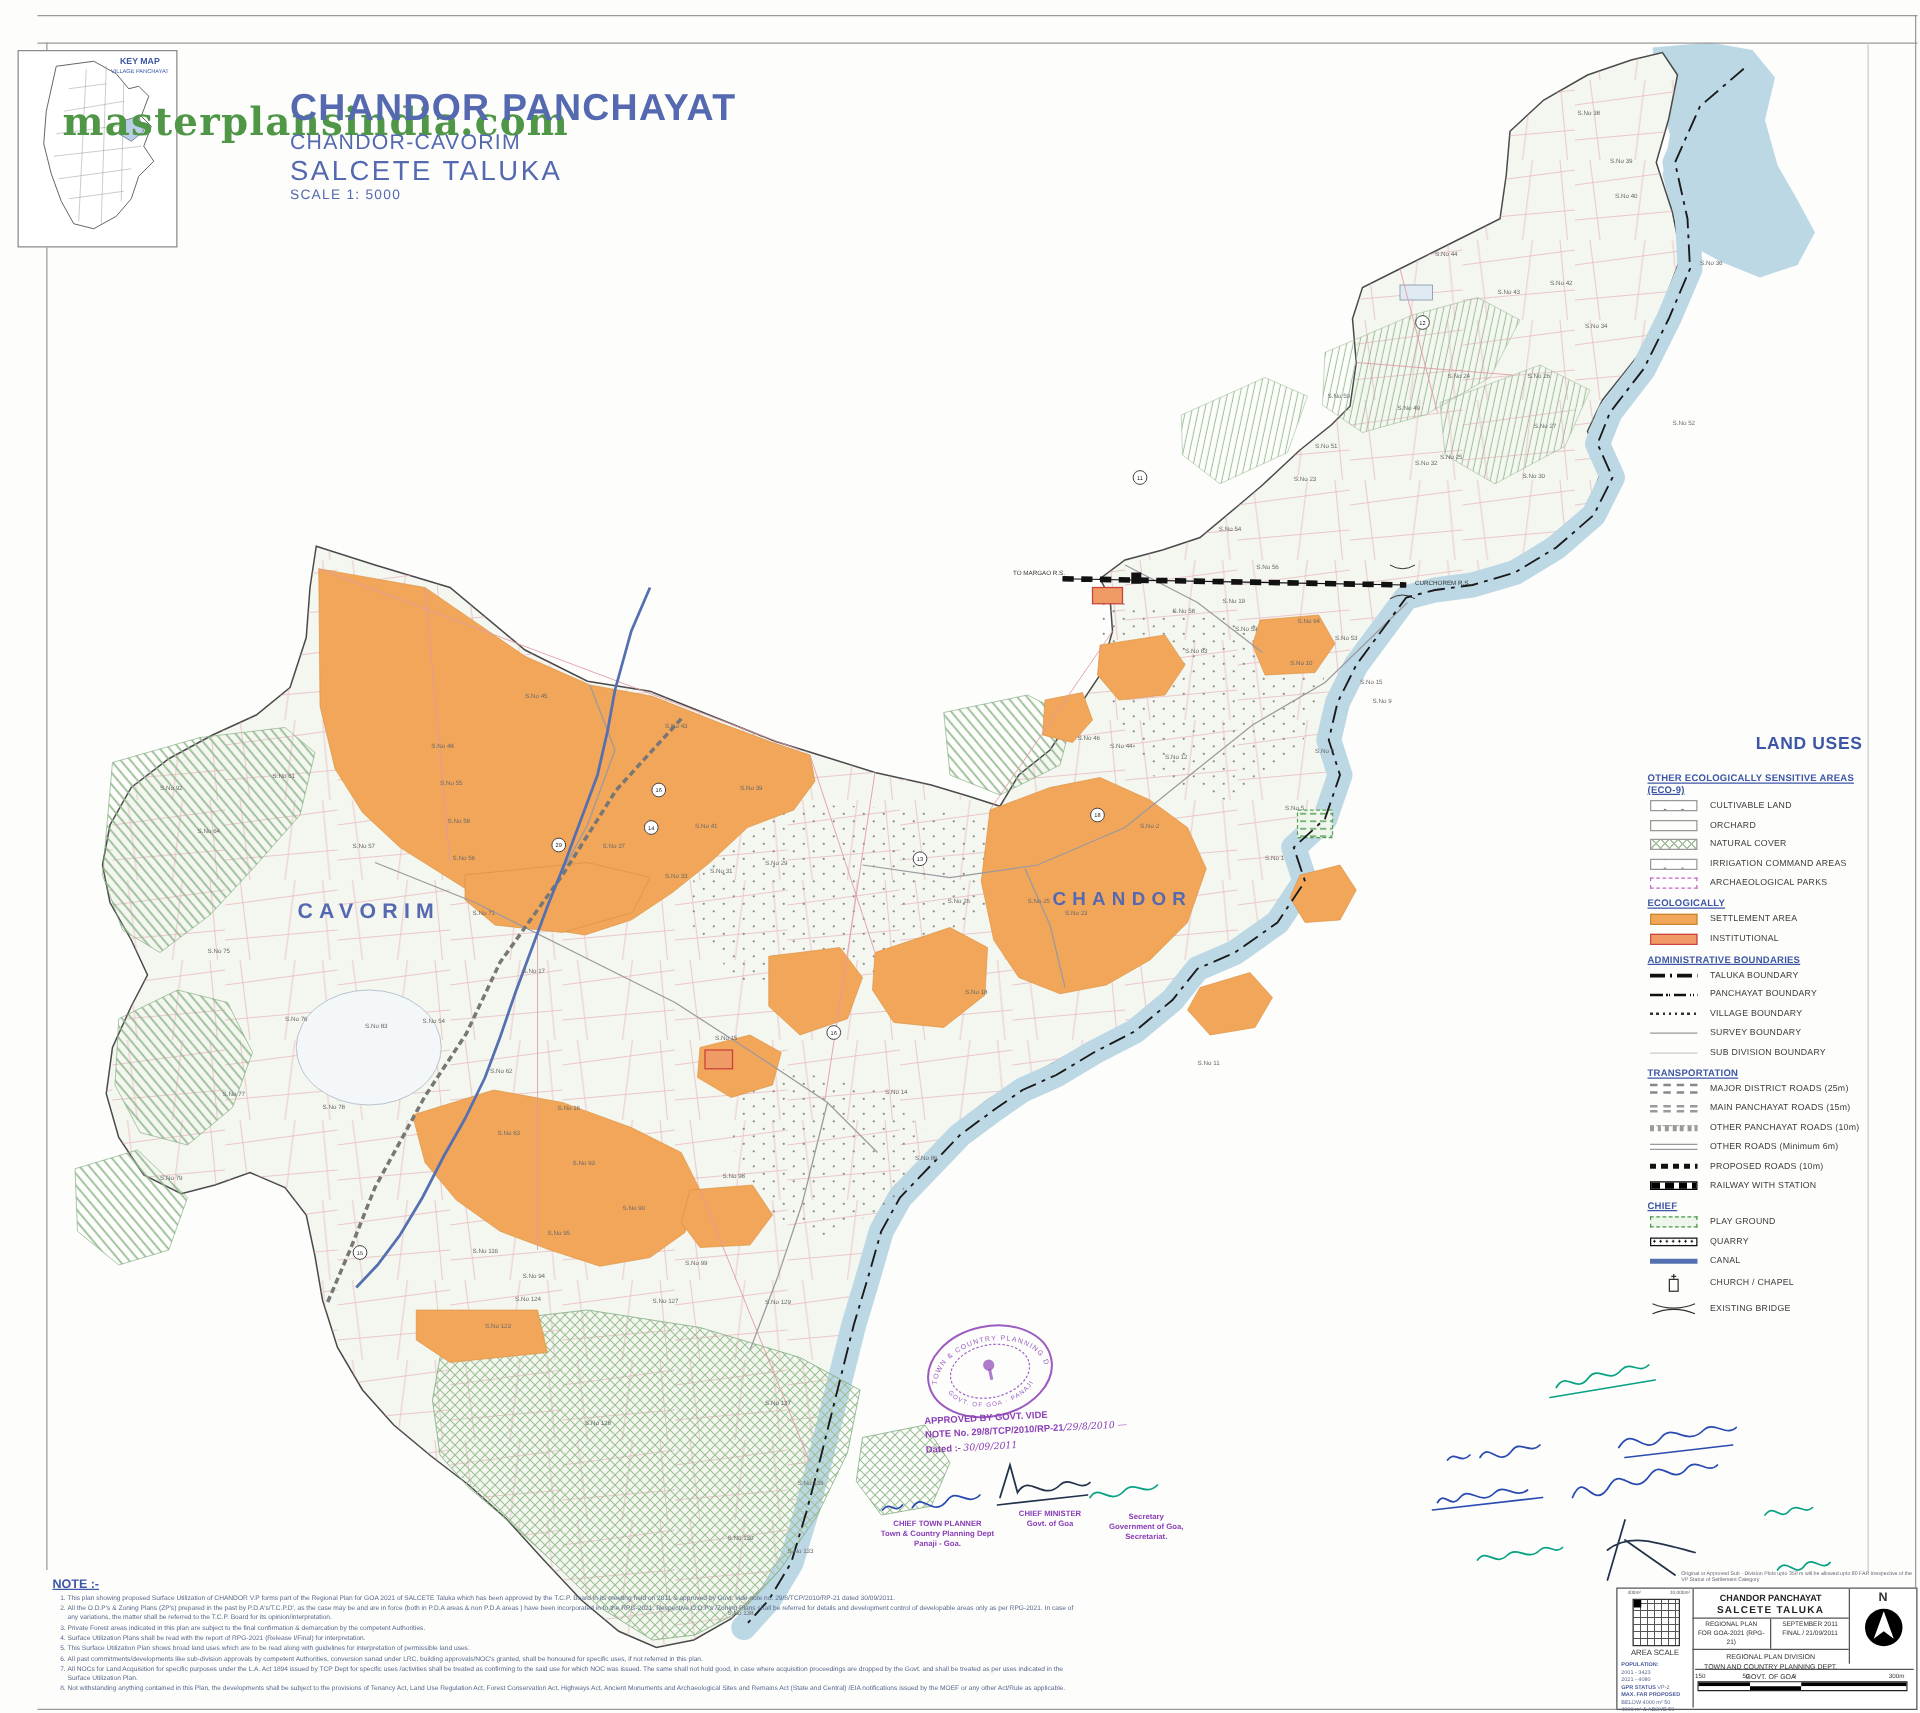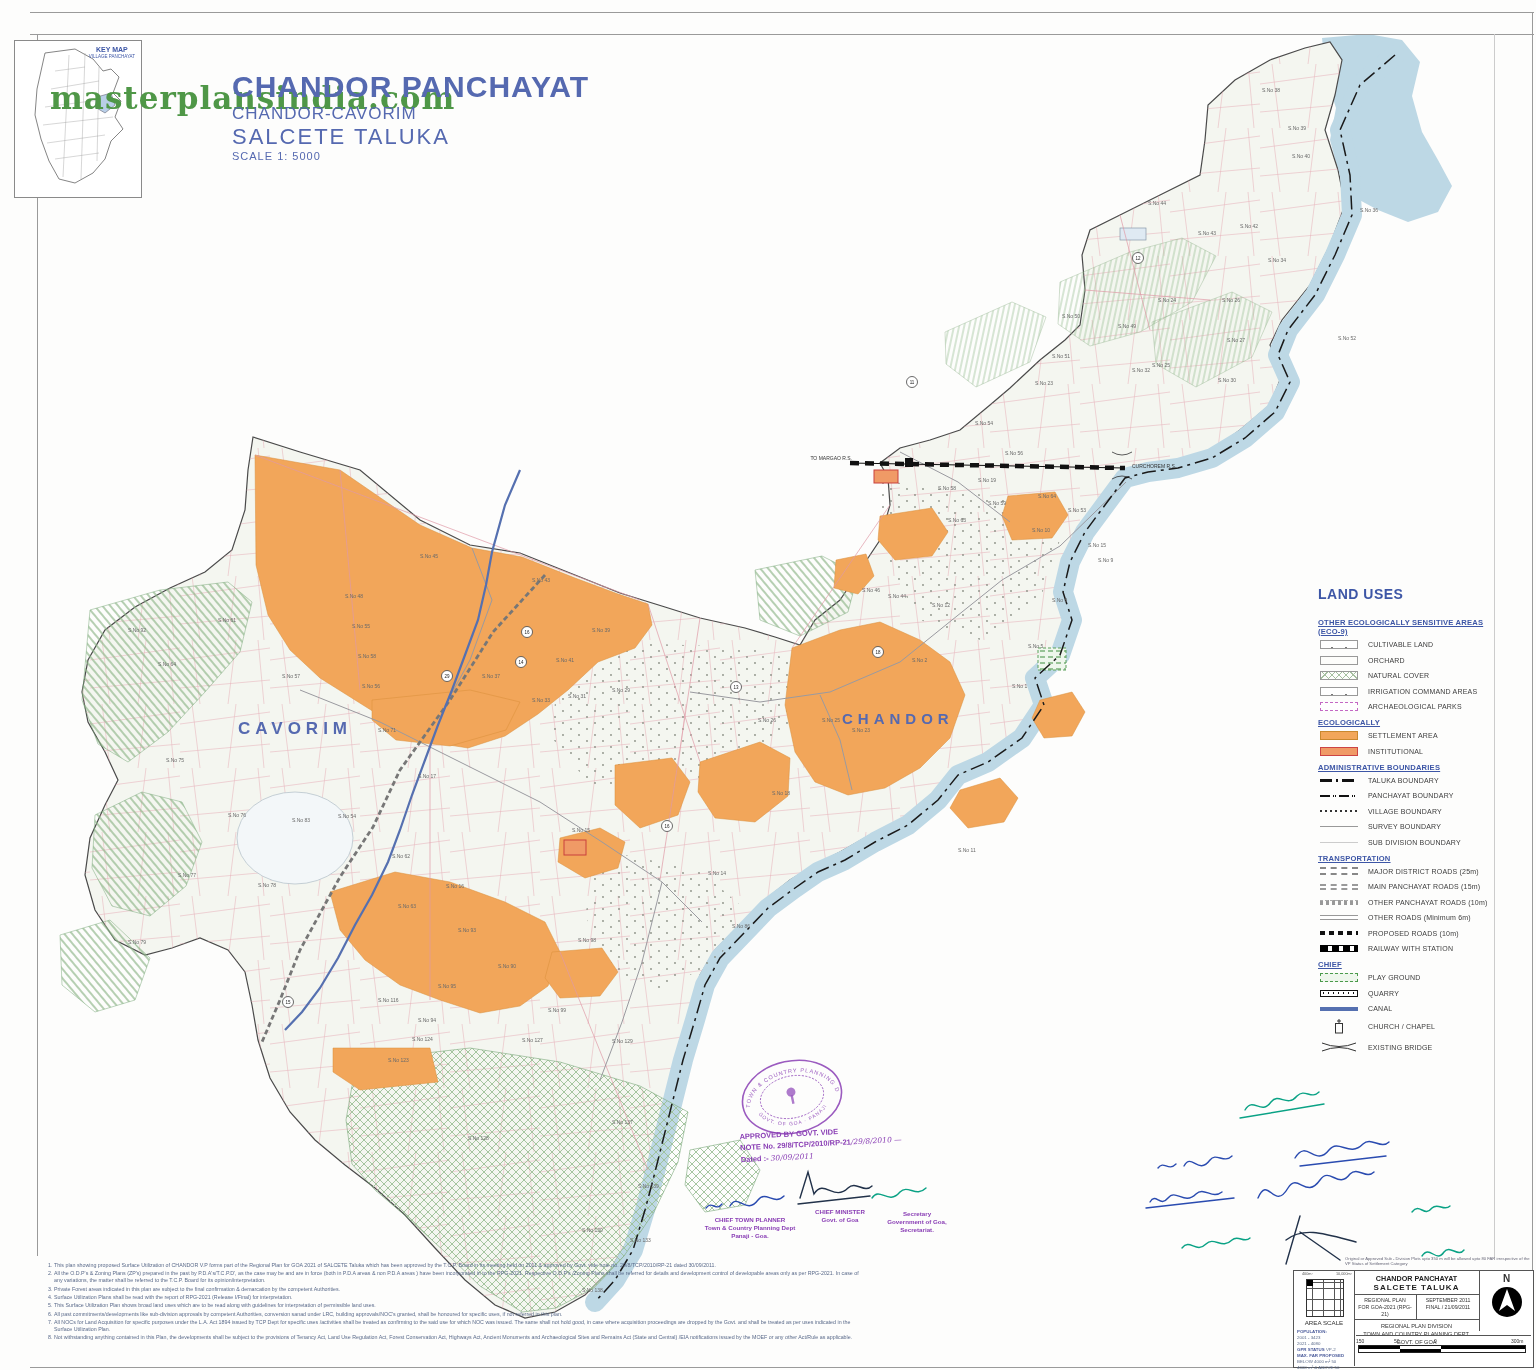--- a/index.html
+++ b/index.html
@@ -17,21 +17,21 @@
   #watermark{left:50px;top:80px;font-family:"DejaVu Serif",serif;font-weight:bold;
     font-size:31px;color:var(--watermark_green);letter-spacing:1px;}
   
   #header{left:232px;top:70px;line-height:1.12;}
   #header .h1{font-size:30px;font-weight:bold;color:var(--title_blue);letter-spacing:1px;}
   #header .h2{font-size:17px;color:var(--title_blue);letter-spacing:1px;}
   #header .h3{font-size:22px;color:var(--title_blue);letter-spacing:2px;margin-top:2px;}
   #header .h4{font-size:11px;color:var(--title_blue);letter-spacing:1px;margin-top:1px;}
   
   #legend{left:1318px;top:586px;width:172px;}
-  #legend h3{margin:0 0 16px 0;font-size:14px;color:var(--heading_blue);letter-spacing:.5px;}
+  #legend h3{margin:0 0 16px 0;font-size:14px;color:var(--heading_blue);letter-spacing:.5px;text-align:right;}
   .lgd-sec h4{margin:6px 0 3px 0;font-size:7.6px;color:var(--heading_blue);
      text-decoration:underline;letter-spacing:.2px;}
   .lgd-row{display:flex;align-items:center;gap:10px;margin:0 0 4.5px 2px;min-height:11px;}
   .lgd-label{font-size:7px;color:#3c3c3c;letter-spacing:.2px;white-space:nowrap;}
   .sw{width:38px;height:9px;border:1px solid #999;display:inline-block;flex:none;background:#fff;box-sizing:border-box;}
   .sw-slopes{background:repeating-linear-gradient(115deg,#b9d4b4 0 1.5px,#f2f7f0 1.5px 5px);}
   .sw-water{background:linear-gradient(90deg,transparent 0 17px,#9ab4c2 17px 18px,transparent 18px),#cfe2ec;border-color:#8aa4b2;}
   .sw-paddy{background:#fdfdfb;}
   .sw-cultivable,.sw-irrigation{background-image:radial-gradient(circle,#777 1px,transparent 1.3px);background-size:14px 8px;background-position:4px 3px;}
   .sw-orchard{background:#fdfdfb;}
@@ -527,20 +527,21 @@
               <path d="M1,11 Q18,4 35,11" fill="none" stroke="#333"></path>
             </svg>
           </span>
           <span class="lgd-label">EXISTING BRIDGE</span>
         </div>
       </div>
     </div>
 </div>
 
 <div id="notes" class="abs">
+  <div class="nt">NOTE :-</div>
   <ol id="note-list">
       <li>This plan showing proposed Surface Utilization of CHANDOR V.P forms part of the Regional Plan for GOA 2021 of SALCETE Taluka which has been approved by the T.C.P. Board in its  meeting held on 2011 &amp; approved by Govt. vide note no. 29/8/TCP/2010/RP-21 dated 30/09/2011.</li>
       <li>All the O.D.P's &amp; Zoning Plans (ZP's) prepared in the past by P.D.A's/T.C.P.D', as the case may be and are in force (both in P.D.A areas &amp; non P.D.A areas ) have been incorporated in to the RPG-2021. Respective O.D.P's /Zoning Plans shall be referred for details and development control of developable areas only as per RPG-2021. In case of any variations, the matter shall be referred to the T.C.P. Board  for its opinion/interpretation.</li>
       <li>Private Forest areas indicated in this plan are subject to the final confirmation &amp; demarcation by the competent Authorities.</li>
       <li>Surface Utilization Plans shall be read with the report of RPG-2021 (Release I/Final) for interpretation.</li>
       <li>This Surface Utilization Plan shows broad land uses which are to be read along with guidelines for interpretation of permissible land uses.</li>
       <li>All past commitments/developments like sub-division approvals by competent Authorities, conversion sanad under LRC, building approvals/NOC's  granted, shall be honoured for specific uses, if not referred in this plan.</li>
       <li>All NOCs for Land Acquisition for specific purposes under the L.A. Act 1894 issued by TCP Dept for specific uses /activities shall be treated as confirming to the said use for which NOC  was issued. The same shall not hold good, in case where acquisition proceedings are dropped by the Govt. and shall be treated as per uses indicated in the Surface Utilization Plan.</li>
       <li>Not withstanding anything contained in this Plan, the developments shall be subject to the provisions of Tenancy Act, Land Use Regulation Act, Forest Conservation Act, Highways Act, Ancient Monuments and Archaeological Sites and Remains Act (State and Central) /EIA notifications issued by the MOEF or any other Act/Rule as applicable.</li>
     </ol>

